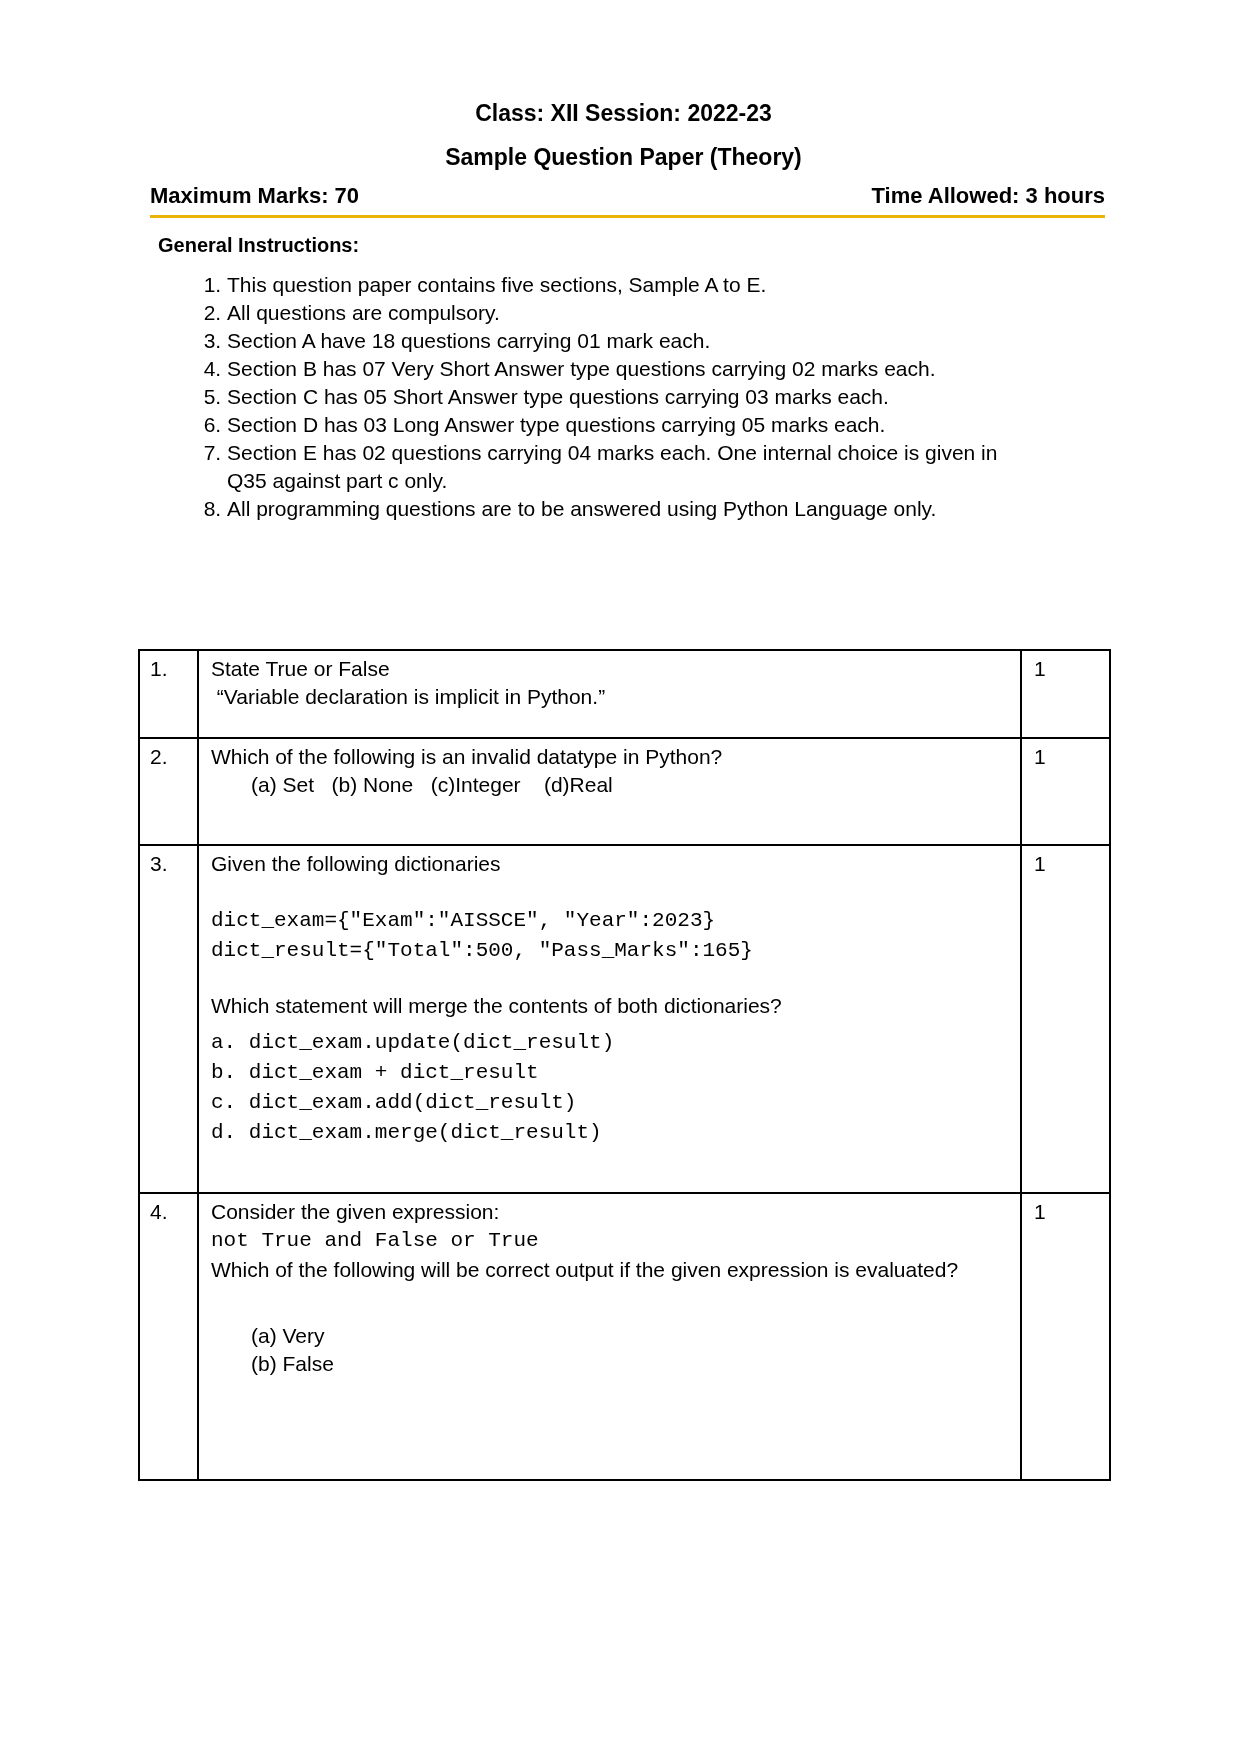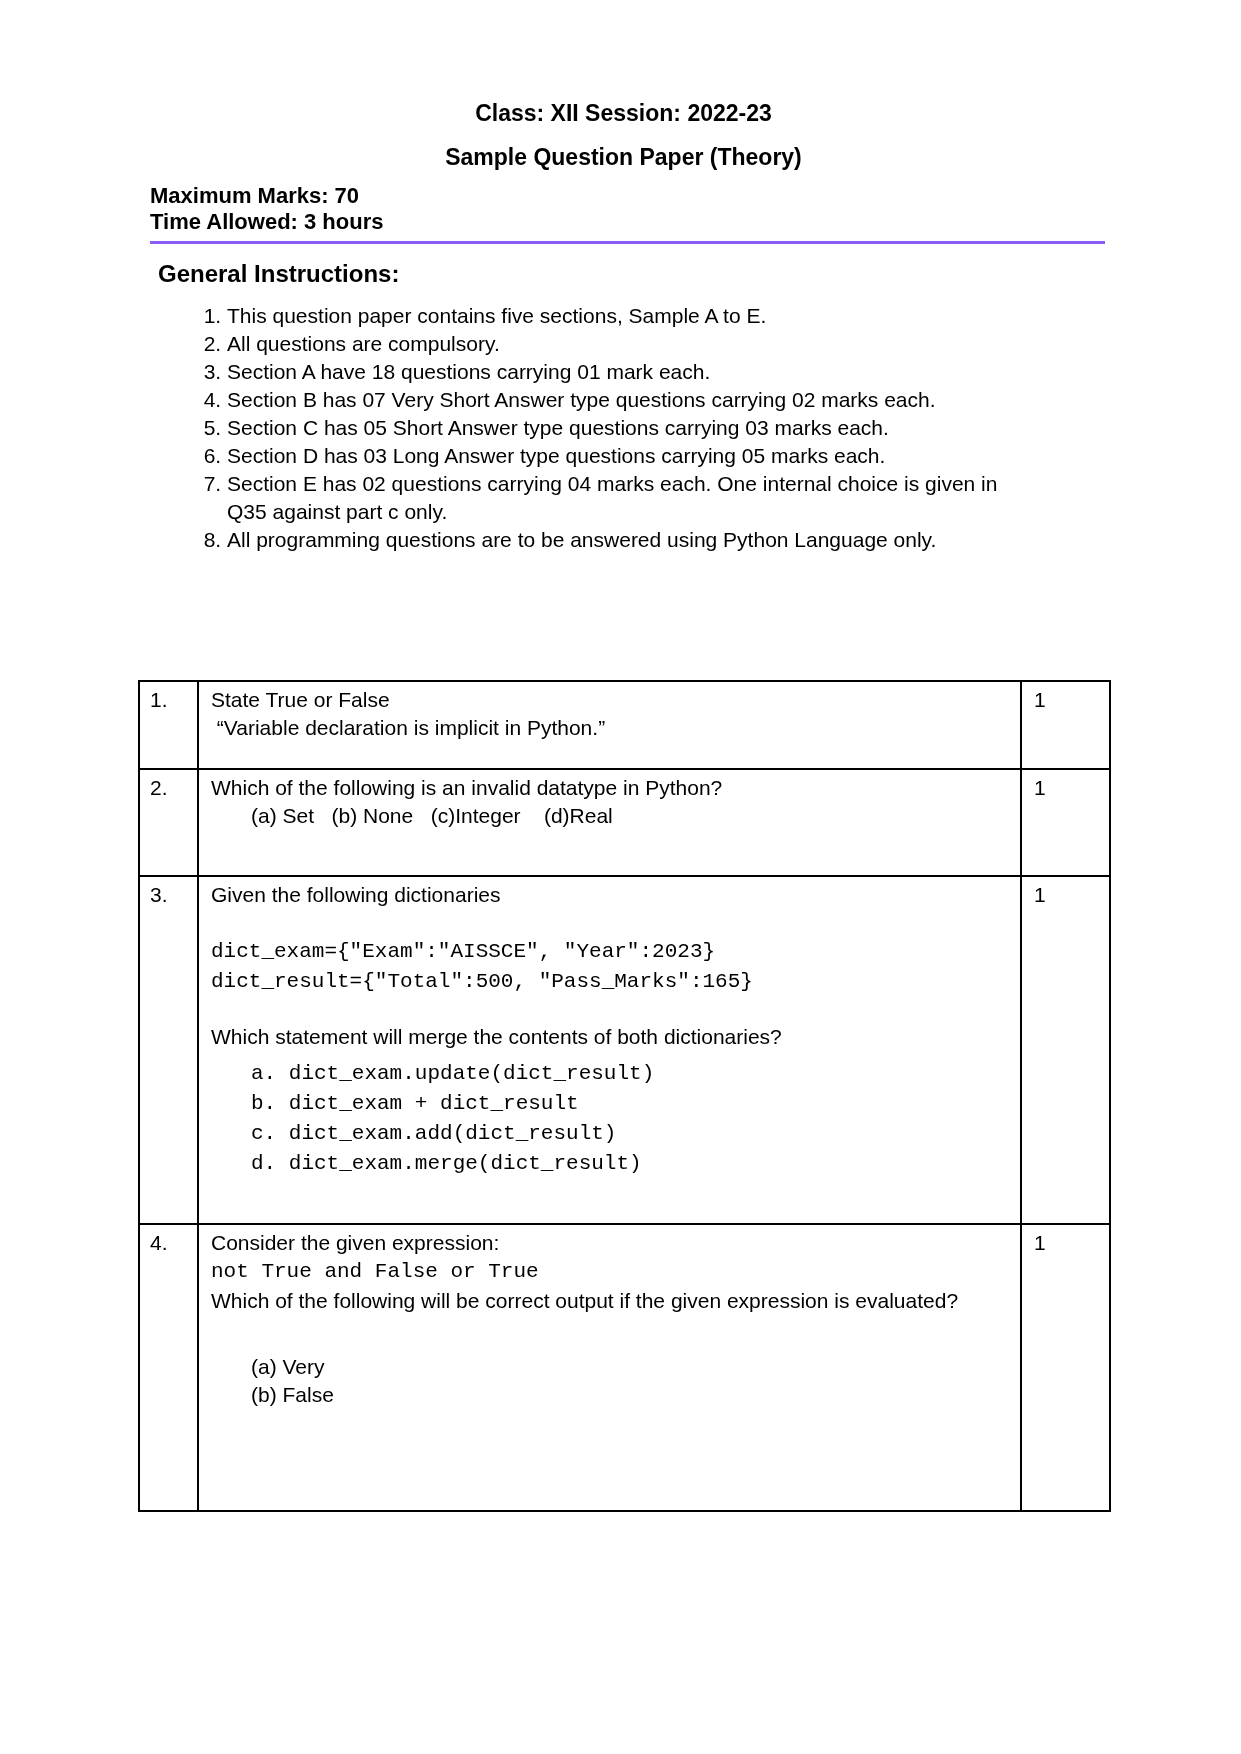--- a/index.html
+++ b/index.html
@@ -17,27 +17,26 @@
   .doc-header { text-align: center; }
   .title-line { font-weight: bold; font-size: 23px; line-height: 44px; }
 
   .marks-row {
     display: flex;
     justify-content: space-between;
     font-weight: bold;
     font-size: 22px;
     margin: 4px 4px 0 12px;
     padding-bottom: 6px;
-    border-bottom: 3px solid #8b5cf6;
-    flex-direction: column;
+    border-bottom: 3px solid #eab308;
   }
 
   .instructions-heading {
     font-weight: bold;
-    font-size: 24px;
+    font-size: 20px;
     margin: 16px 0 0 20px;
   }
   ol.instructions-list {
     margin: 14px 0 0 20px;
     padding-left: 69px;
     font-size: 21px;
     line-height: 28px;
     max-width: 880px;
   }
 
@@ -67,21 +66,21 @@
 
   .pre { white-space: pre-wrap; }
   .mono {
     font-family: "Liberation Mono", "DejaVu Sans Mono", monospace;
     font-size: 21px;
     line-height: 30px;
     white-space: pre-wrap;
   }
   .codeblock { margin-top: 28px; }
   .q-after-code { margin-top: 26px; }
-  .mono-options { margin-top: 8px; margin-left: 40px; }
+  .mono-options { margin-top: 8px; }
   .sans-options { margin-top: 38px; margin-left: 40px; }
   .options-inline { margin-left: 40px; }
   .q4-question { max-width: 770px; }
 </style>
 </head>
 <body>
 
 <div class="page">
 
   <div class="doc-header">

